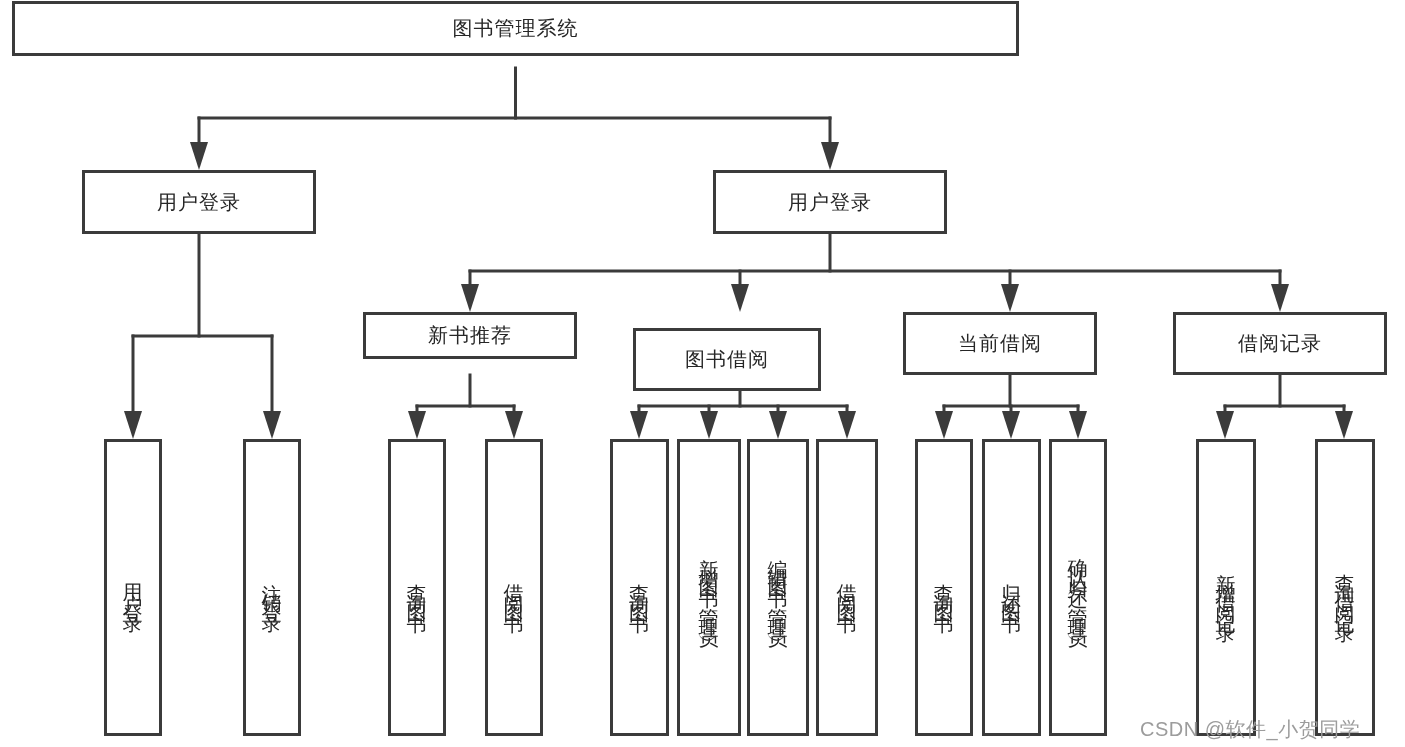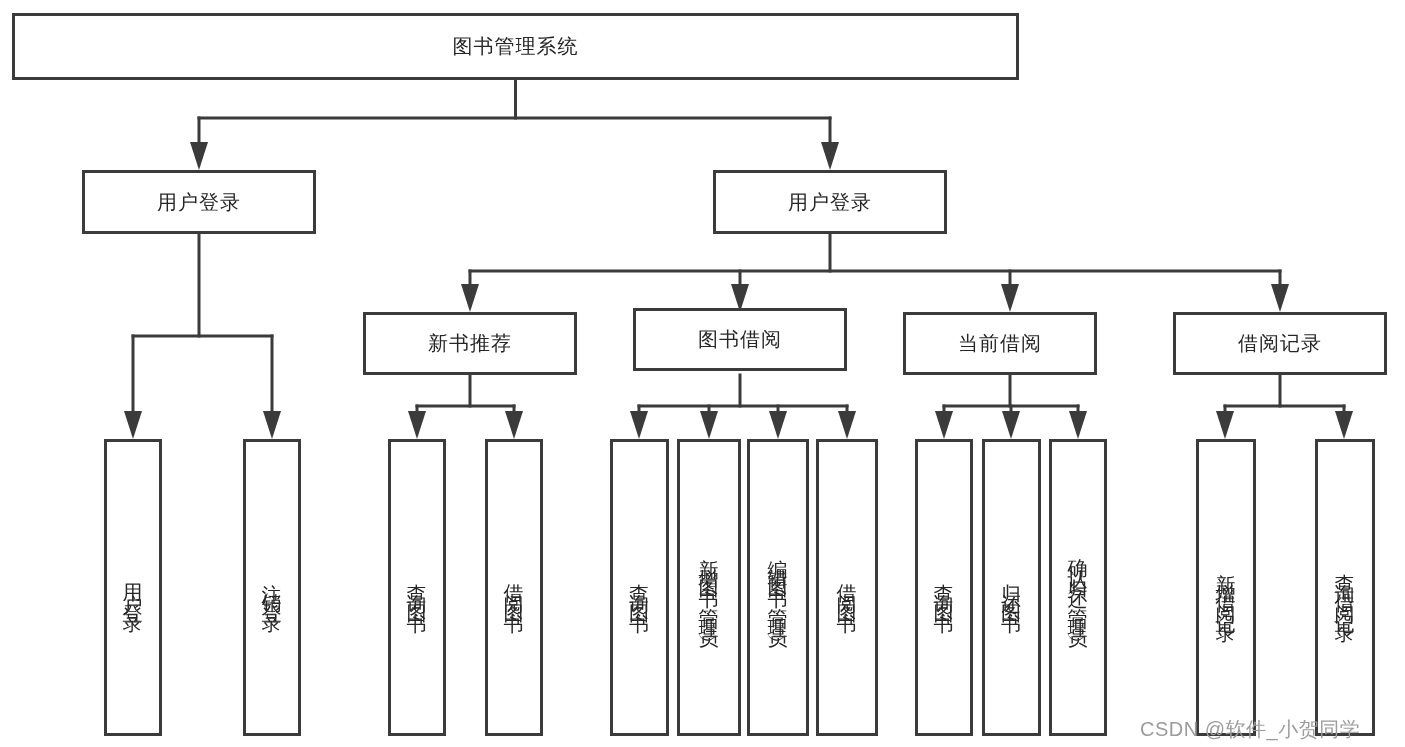--- a/index.html
+++ b/index.html
@@ -131,27 +131,27 @@
     <polygon points="1069,411 1087,411 1078,439"></polygon>
 
     <line x1="1280" y1="375" x2="1280" y2="406"></line>
     <line x1="1225" y1="406" x2="1344" y2="406"></line>
     <line x1="1225" y1="406" x2="1225" y2="429"></line>
     <line x1="1344" y1="406" x2="1344" y2="429"></line>
     <polygon points="1216,411 1234,411 1225,439"></polygon>
     <polygon points="1335,411 1353,411 1344,439"></polygon>
   </svg>
 
-  <div class="node" style="left:12px;top:13px;width:1007px;height:67px">图书管理系统</div>
+  <div class="node" style="left:12px;top:1px;width:1007px;height:55px">图书管理系统</div>
 
   <div class="node" style="left:82px;top:170px;width:234px;height:64px">用户登录</div>
   <div class="node" style="left:713px;top:170px;width:234px;height:64px">用户登录</div>
 
-  <div class="node" style="left:363px;top:312px;width:214px;height:63px">新书推荐</div>
-  <div class="node" style="left:633px;top:308px;width:214px;height:63px">图书借阅</div>
+  <div class="node" style="left:363px;top:312px;width:214px;height:47px">新书推荐</div>
+  <div class="node" style="left:633px;top:328px;width:188px;height:63px">图书借阅</div>
   <div class="node" style="left:903px;top:312px;width:194px;height:63px">当前借阅</div>
   <div class="node" style="left:1173px;top:312px;width:214px;height:63px">借阅记录</div>
 
   <div class="leaf" style="left:104px;width:58px">用户登录</div>
   <div class="leaf" style="left:243px;width:58px">注销登录</div>
 
   <div class="leaf" style="left:388px;width:58px">查询图书</div>
   <div class="leaf" style="left:485px;width:58px">借阅图书</div>
 
   <div class="leaf" style="left:610px;width:59px">查询图书</div>

